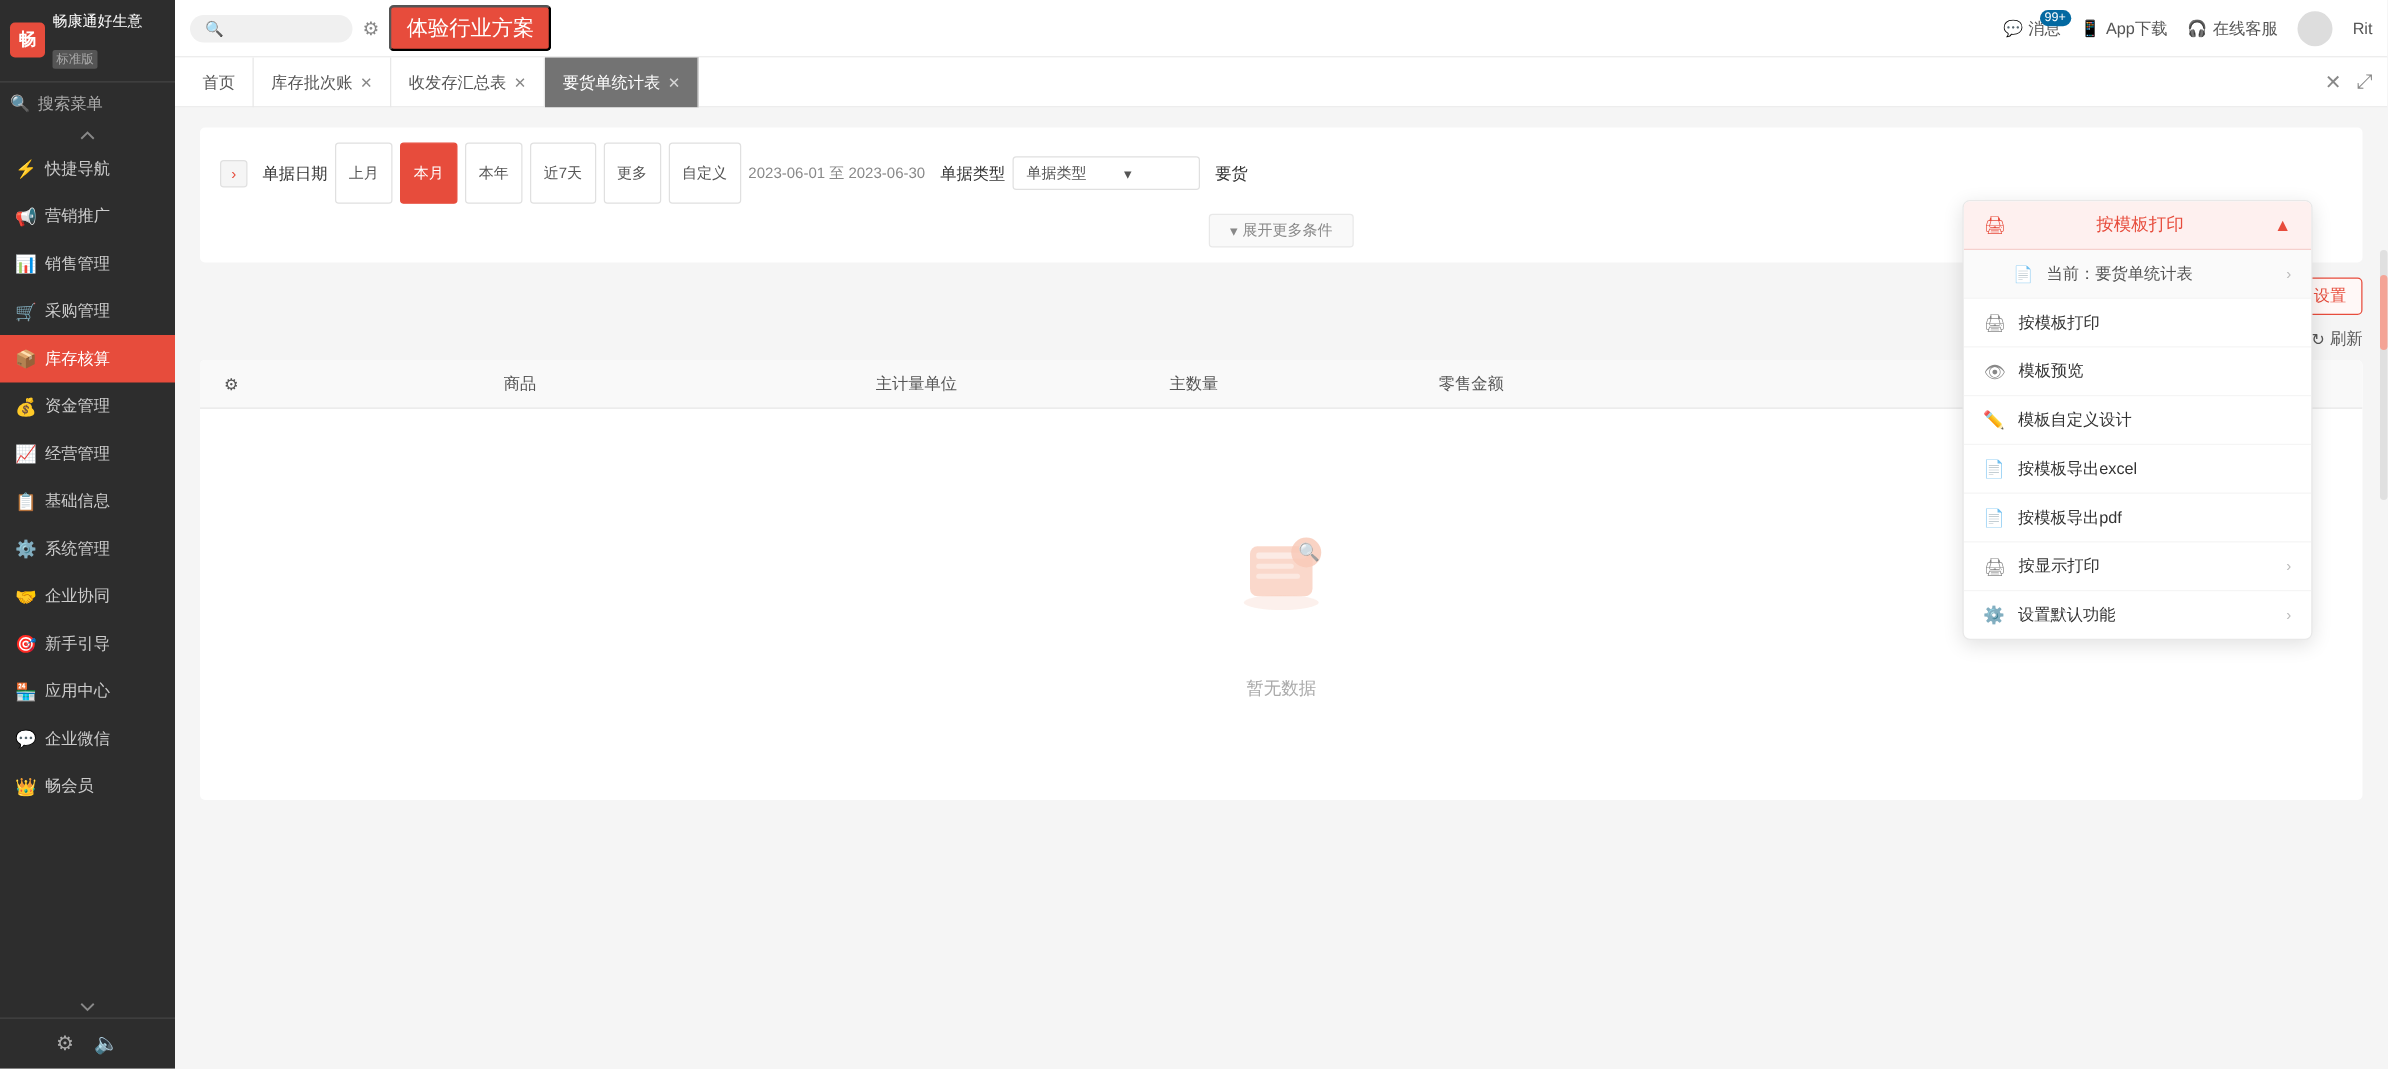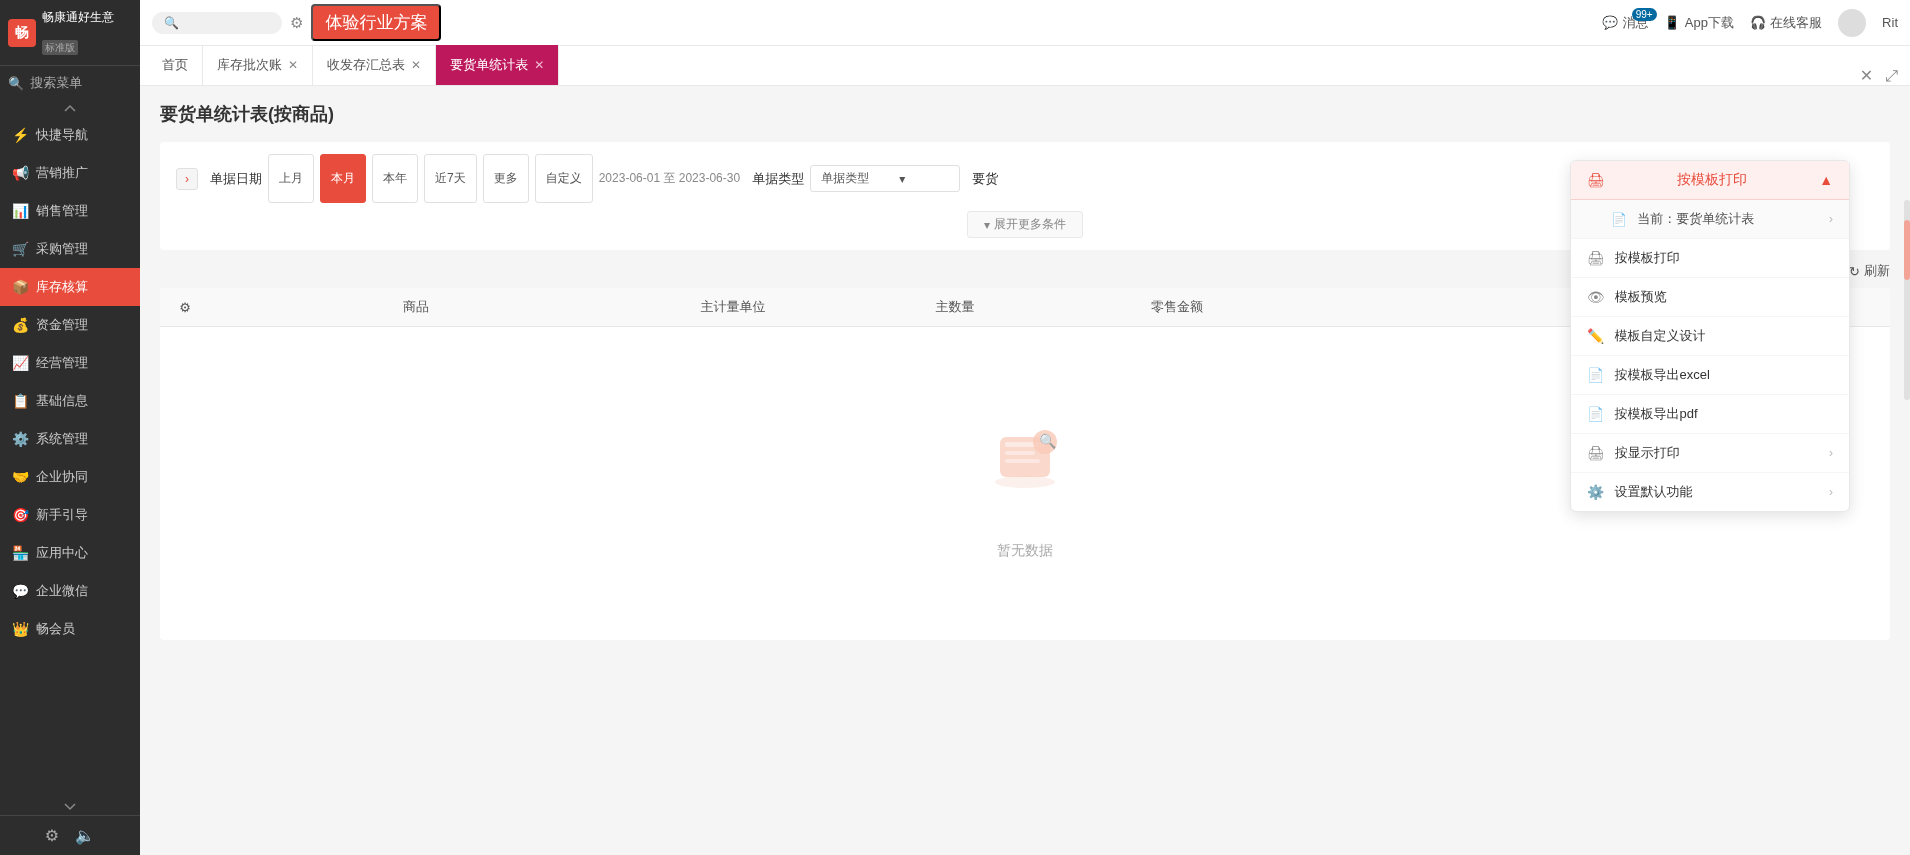--- a/index.html
+++ b/index.html
@@ -126,39 +126,39 @@
       border-radius: 50%;
       cursor: pointer;
     }
     .topbar-username { color: #555; font-size: 13px; cursor: pointer; }
 
     
     .tabs-bar {
       background: #fff;
       border-bottom: 1px solid #e8e8e8;
       display: flex;
-      align-items: flex-end;
+      align-items: center;
       padding: 0 8px;
       height: 40px;
       flex-shrink: 0;
       gap: 0;
     }
     .tab {
       display: flex;
       align-items: center;
       padding: 0 14px;
       height: 40px;
       cursor: pointer;
       font-size: 13px;
       color: #555;
       border-right: 1px solid #e8e8e8;
       white-space: nowrap;
       gap: 6px;
     }
-    .tab.active { background: #be185d; color: white; }
+    .tab.active { background: #737373; color: white; }
     .tab-close { color: inherit; opacity: 0.7; font-size: 12px; cursor: pointer; }
     .tabs-close-btn {
       margin-left: auto;
       display: flex; align-items: center;
       color: #888; cursor: pointer; font-size: 16px;
       padding: 0 8px;
     }
     .tabs-expand-btn {
       color: #888; cursor: pointer; font-size: 16px;
       padding: 0 4px;
@@ -507,21 +507,20 @@
       <span>要货单统计表</span>
       <span class="tab-close">✕</span>
     </div>
     <div class="tabs-close-btn">✕</div>
     <div class="tabs-expand-btn">⤢</div>
   </div>
 
   <div class="content">
     <div class="content-inner">
 
-      <div class="page-title">要货单统计表(按商品)</div>
 
       <div class="filter-panel">
         <div class="filter-row">
 
           <div class="filter-expand-btn">
             <span>›</span>
           </div>
 
           <div class="filter-section">
             <span class="filter-label">单据日期</span>
@@ -548,20 +547,30 @@
         </div>
 
         <div style="text-align:center;">
           <div class="expand-more-btn">
             <span>▾</span>
             <span>展开更多条件</span>
           </div>
         </div>
       </div>
 
+      <div style="display:flex;justify-content:space-between;align-items:center;margin-bottom:10px;">
+        <div>
+          
+        </div>
+        <div style="display:flex;align-items:center;gap:8px;">
+          <span style="color:#aaa;cursor:pointer;font-size:18px;">···</span>
+          <button class="action-btn primary">查询</button>
+          <button class="action-btn" style="border:1px solid #e74c3c;color:#e74c3c;background:#fff8f7;">设置</button>
+        </div>
+      </div>
 
       <div style="display:flex;justify-content:flex-end;align-items:center;gap:12px;margin-bottom:8px;">
         <div style="display:flex;align-items:center;gap:4px;color:#e74c3c;cursor:pointer;font-size:13px;">
           <span>🖨</span>
           <span>按模板打印</span>
           <span>▲</span>
         </div>
         <div style="display:flex;align-items:center;gap:4px;color:#555;cursor:pointer;font-size:13px;">
           <span>↑</span>
           <span>导出</span>

